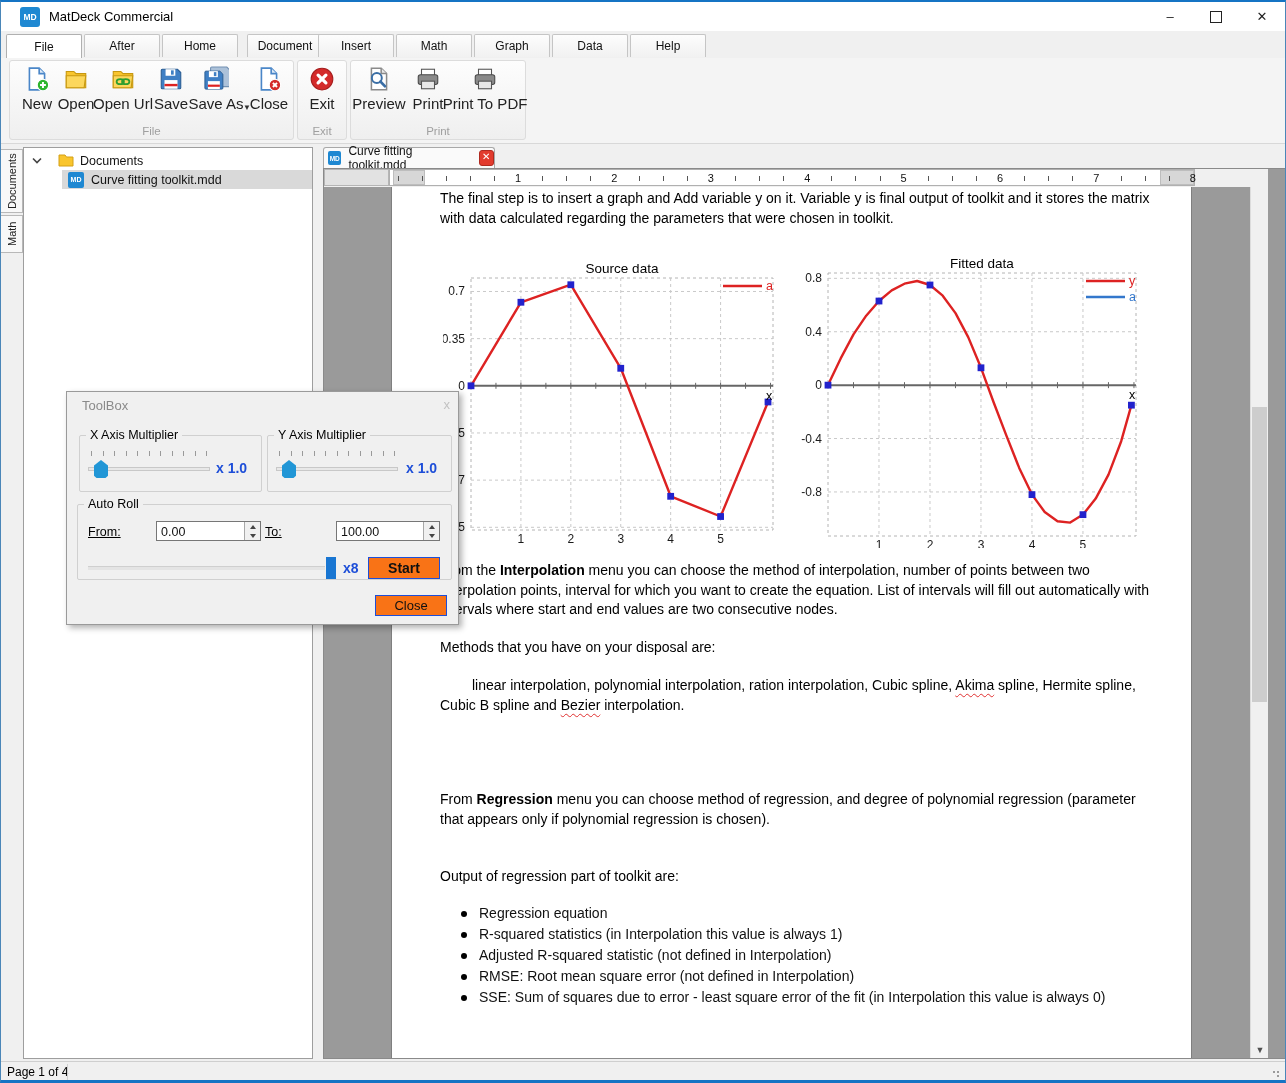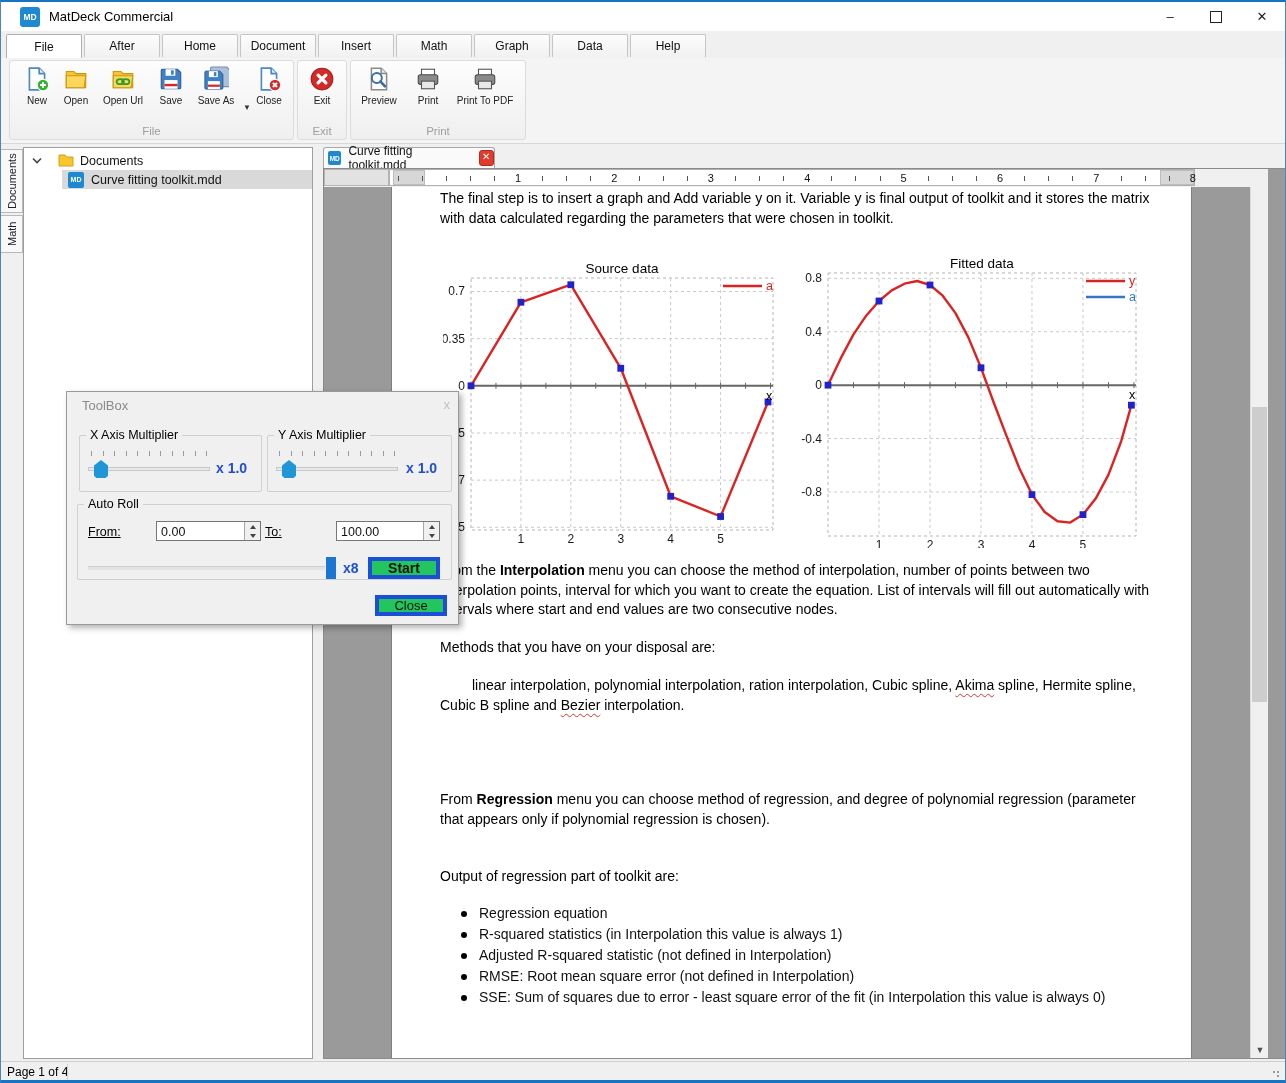--- a/index.html
+++ b/index.html
@@ -21,21 +21,21 @@
         background:linear-gradient(#fdfdfd,#f1f1f1);display:flex;align-items:center;justify-content:center;
         font-size:12px;border-radius:2px 2px 0 0;}
   .rtab.active{background:#ffffff;border-color:#b0b0b0;height:24px;z-index:2;}
   
   .toolbar{position:absolute;left:0;top:56px;width:100%;height:85px;background:#f4f4f4;border-bottom:1px solid #d8d8d8;}
   .tgroup{position:absolute;top:2px;height:78px;border:1px solid #dcdcdc;border-radius:3px;
           background:linear-gradient(#fdfdfd,#efefef);}
   .tgroup .glabel{position:absolute;left:0;right:0;bottom:2px;text-align:center;font-size:11.5px;color:#9f9f9f;}
   .tbtn{position:absolute;top:4px;width:46px;display:flex;flex-direction:column;align-items:center;gap:3px;cursor:default;}
   .tbtn .ico{width:27px;height:27px;display:flex;align-items:center;justify-content:center;}
-  .tbtn .lbl{font-size:10px;color:#222;white-space:nowrap;text-align:right;}
+  .tbtn .lbl{font-size:15px;color:#222;white-space:nowrap;text-align:right;}
   .ddarrow{position:absolute;font-size:8px;color:#333;}
   
   .vtab{position:absolute;left:0;width:22px;background:#f8f8f8;border:1px solid #b8b8b8;border-right:none;box-sizing:border-box;
         display:flex;align-items:center;justify-content:center;font-size:11px;color:#222;
         writing-mode:vertical-rl;transform:rotate(180deg);border-radius:0 0 0 0;}
   .treepanel{position:absolute;left:22px;top:145px;width:290px;height:912px;background:#fff;border:1px solid #9e9e9e;box-sizing:border-box;}
   .treerow{position:absolute;left:0;height:19px;display:flex;align-items:center;font-size:12.5px;}
   .sel{background:#d9d9d9;}
   .mdicon{background:#1e88d2;border-radius:2px;color:#fff;font-weight:bold;display:flex;align-items:center;justify-content:center;}
   
@@ -82,21 +82,21 @@
   .flabel{position:absolute;font-size:12.5px;color:#000;text-decoration:underline;}
   .spin{position:absolute;height:20px;background:#fff;border:1px solid #767676;box-sizing:border-box;font-size:12.5px;}
   .spin .val{position:absolute;left:4px;top:3px;}
   .spin .btns{position:absolute;right:0;top:0;bottom:0;width:15px;border-left:1px solid #a8a8a8;background:#f0f0f0;
               display:flex;flex-direction:column;}
   .spin .btns div{flex:1;display:flex;align-items:center;justify-content:center;}
   .tri-up{width:0;height:0;border-left:3px solid transparent;border-right:3px solid transparent;border-bottom:4px solid #444;}
   .tri-dn{width:0;height:0;border-left:3px solid transparent;border-right:3px solid transparent;border-top:4px solid #444;}
   .thintrack{position:absolute;height:3px;background:#e4e4e4;border-top:1px solid #cfcfcf;}
   .rectthumb{position:absolute;width:10px;height:22px;background:#1976d2;}
-  .btn{position:absolute;background:#22c55e;border:4px solid #1d4ed8;box-sizing:border-box;
+  .btn{position:absolute;background:#f97316;border:1px solid #1d4ed8;box-sizing:border-box;
        display:flex;align-items:center;justify-content:center;font-size:13px;}
   
   .statusbar{position:absolute;left:0;top:1059px;width:100%;height:21px;background:#f0f0f0;border-top:1px solid #cfcfcf;}
   .statusbar .txt{position:absolute;left:6px;top:3px;font-size:12px;color:#000;}
   .statusbar .sep{position:absolute;left:66px;top:2px;width:1px;height:16px;background:#cfcfcf;}
   .grip{position:absolute;right:3px;bottom:3px;width:10px;height:10px;
         background:radial-gradient(circle at 2px 2px,#9a9a9a 1.2px,transparent 1.5px),
                    radial-gradient(circle at 6px 2px,#9a9a9a 1.2px,transparent 1.5px),
                    radial-gradient(circle at 6px 6px,#9a9a9a 1.2px,transparent 1.5px);}
 </style>
@@ -112,21 +112,21 @@
     <div class="wctl max">
         <span class="maxbox"></span>
       </div>
     <div class="wctl cls">✕</div>
   </div>
 
   <div class="tabrow" id="ribbonTabs">
       <div class="rtab active" style="left: 5px;">File</div>
       <div class="rtab" style="left: 83px;">After</div>
       <div class="rtab" style="left: 161px;">Home</div>
-      <div class="rtab" style="left: 239px;">Document</div>
+      <div class="rtab" style="left: 246px;">Document</div>
       <div class="rtab" style="left: 317px;">Insert</div>
       <div class="rtab" style="left: 395px;">Math</div>
       <div class="rtab" style="left: 473px;">Graph</div>
       <div class="rtab" style="left: 551px;">Data</div>
       <div class="rtab" style="left: 629px;">Help</div>
     </div>
 
   <div class="toolbar">
     <div class="tgroup" style="left:8px;width:283px;">
       <div class="tbtn" style="left:4px;">

